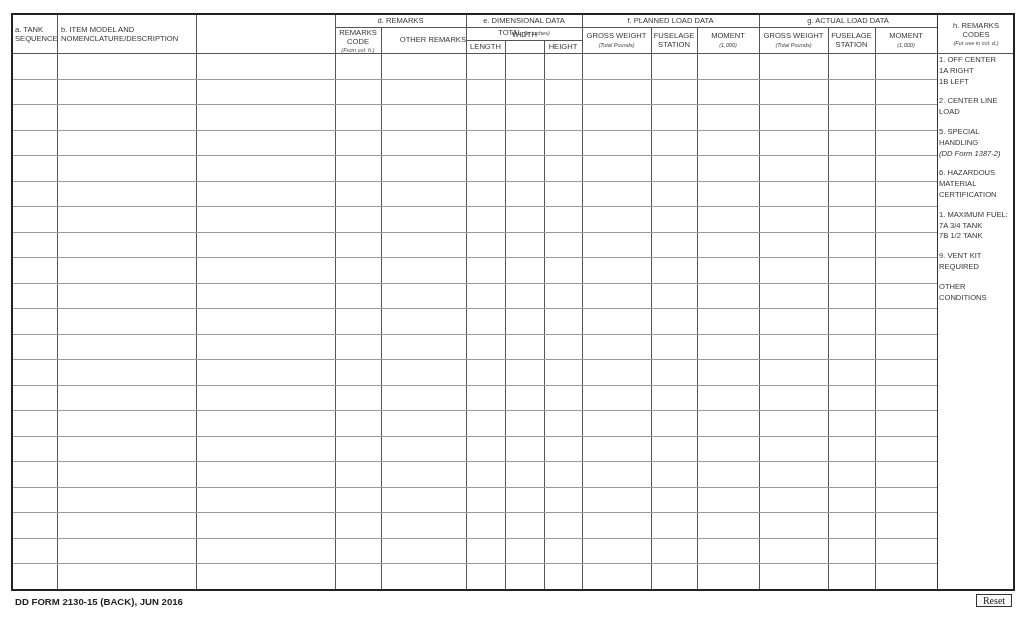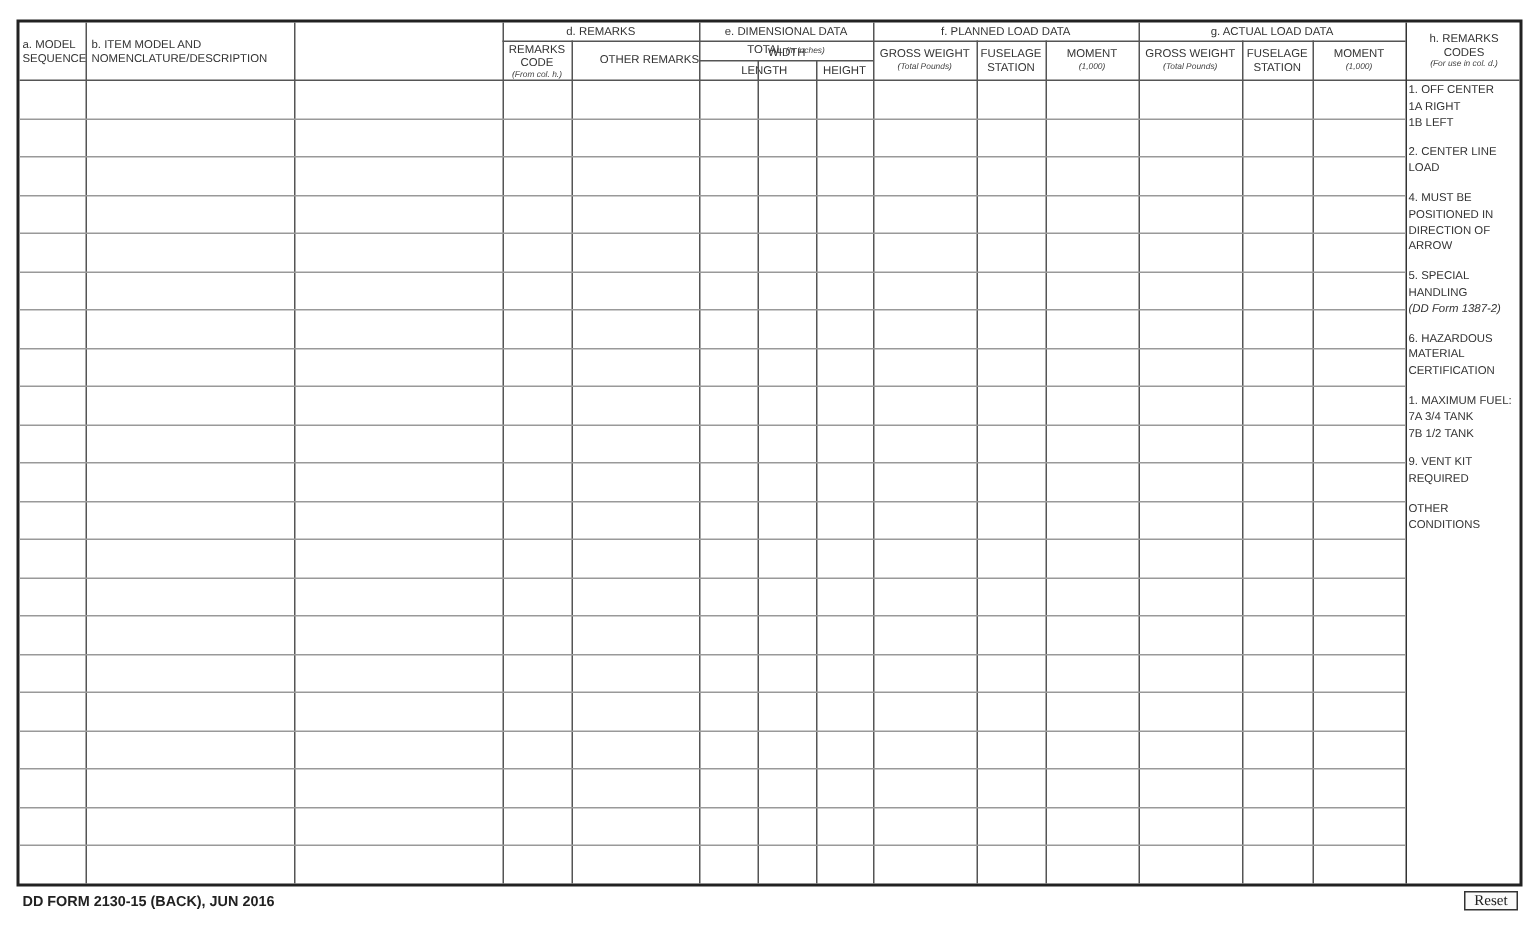--- a/index.html
+++ b/index.html
@@ -18,21 +18,21 @@
   .footer{position:absolute;left:15px;top:596px;font-size:9.6px;font-weight:bold;color:#222;}
   .reset{position:absolute;left:976px;top:594px;width:36px;height:13px;border:1px solid #333;box-sizing:border-box;font-family:"Liberation Serif",serif;font-size:10px;line-height:11px;text-align:center;background:#fafafa;color:#222;cursor:pointer;padding:0;}
   .rowcell{position:absolute;box-sizing:border-box;}
 </style>
 </head>
 <body>
 
 <div class="form" id="form">
 
   <div class="cell hdr" style="left:2px;top:11px;width:44px;">
-    <div>a. MODEL</div>
+    <div>a. TANK</div>
     <div>SEQUENCE</div>
   </div>
 
   <div class="cell hdr" style="left:48px;top:11px;width:136px;">
     <div>b. ITEM MODEL AND</div>
     <div>NOMENCLATURE/DESCRIPTION</div>
   </div>
 
 
   <div class="cell hdr center" style="left:322px;top:2px;width:131px;">d. REMARKS</div>
@@ -41,21 +41,21 @@
     <div>CODE</div>
     <div class="ital">(From col. h.)</div>
   </div>
   <div class="cell hdr center" style="left:368px;top:21px;width:85px;text-align:right;">OTHER REMARKS</div>
 
   <div class="cell hdr center" style="left:453px;top:2px;width:116px;">e. DIMENSIONAL DATA</div>
   <div class="cell hdr center" style="left:453px;top:14px;width:116px;">
     <span>TOTAL</span>
     <span class="ital">(In inches)</span>
   </div>
-  <div class="cell hdr center" style="left:477px;top:28px;width:39px;">LENGTH</div>
+  <div class="cell hdr center" style="left:453px;top:28px;width:39px;">LENGTH</div>
   <div class="cell hdr center" style="left:492px;top:16px;width:39px;">WIDTH</div>
   <div class="cell hdr center" style="left:531px;top:28px;width:38px;">HEIGHT</div>
 
   <div class="cell hdr center" style="left:569px;top:2px;width:177px;">f. PLANNED LOAD DATA</div>
   <div class="cell hdr center" style="left:569px;top:17px;width:69px;">
     <div>GROSS WEIGHT</div>
     <div class="ital">(Total Pounds)</div>
   </div>
   <div class="cell hdr center" style="left:638px;top:17px;width:46px;">
     <div>FUSELAGE</div>
@@ -92,26 +92,20 @@
 
   <div class="codes" id="codes">
       <div class="grp">
         <div>1. OFF CENTER</div>
         <div>1A RIGHT</div>
         <div>1B LEFT</div>
       </div>
       <div class="grp">
         <div>2. CENTER LINE</div>
         <div>LOAD</div>
-      </div>
-      <div class="grp">
-        <div>4. MUST BE</div>
-        <div>POSITIONED IN</div>
-        <div>DIRECTION OF</div>
-        <div>ARROW</div>
       </div>
       <div class="grp">
         <div>5. SPECIAL</div>
         <div>HANDLING</div>
         <div class="it">(DD Form 1387-2)</div>
       </div>
       <div class="grp">
         <div>6. HAZARDOUS</div>
         <div>MATERIAL</div>
         <div>CERTIFICATION</div>

